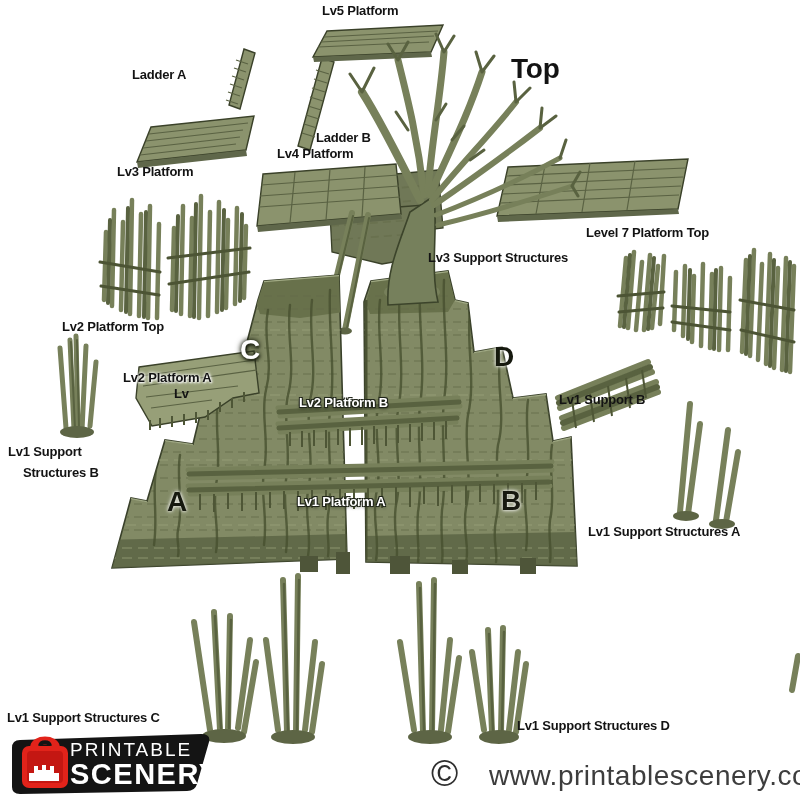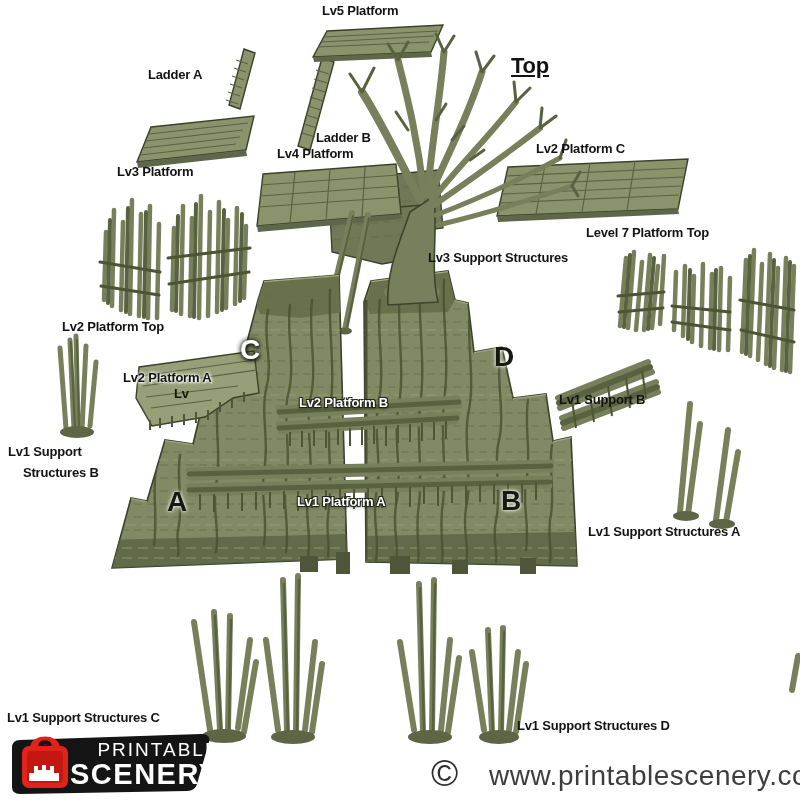--- a/index.html
+++ b/index.html
@@ -1,21 +1,21 @@
 <!DOCTYPE html>
 <html><head>
 <meta charset="utf-8">
 <style>
   html,body{margin:0;padding:0;background:#ffffff;}
   .diagram{position:relative;width:800px;height:800px;background:#ffffff;overflow:hidden;
            font-family:"Liberation Sans",sans-serif;}
   .art{position:absolute;left:0;top:0;}
   .lbl{position:absolute;font-weight:bold;font-size:13px;line-height:1.05;color:#131313;
        white-space:nowrap;letter-spacing:-0.2px;}
-  .lbl-big{font-size:22px;text-decoration:underline;}
+  .lbl-big{font-size:28px;}
   .halo{text-shadow:0 0 3px #fff,0 0 4px #fff,1px 1px 2px rgba(255,255,255,.95);}
   .white-out{color:#ffffff;
        text-shadow:-1px -1px 0 #20251a,1px -1px 0 #20251a,-1px 1px 0 #20251a,1px 1px 0 #20251a,0 2px 3px rgba(20,25,12,.6);}
   .letter{position:absolute;font-weight:bold;font-size:28px;color:#16190f;
        text-shadow:0 0 3px rgba(255,255,255,.9),0 0 5px rgba(255,255,255,.8);}
   .letter-white{color:#ffffff;
        text-shadow:0 0 4px rgba(25,30,15,.95),0 0 6px rgba(25,30,15,.8),1px 2px 3px rgba(25,30,15,.8);}
   
   .plank{fill:#8b936d;stroke:#3a4129;stroke-width:1.4;}
   .plank-light{fill:#979f78;stroke:#3a4129;stroke-width:1.4;}
@@ -28,21 +28,21 @@
   .vine{stroke:#47502f;stroke-width:2.4;fill:none;opacity:.8;stroke-linecap:round;}
   .brick{stroke:#646c48;stroke-width:1.6;opacity:.55;stroke-dasharray:8 5;fill:none;}
   .brick-lite{stroke:#9aa27c;stroke-width:1.6;opacity:.5;stroke-dasharray:10 6;fill:none;}
   .silh{fill:#828a65;stroke:#39402a;stroke-width:1.6;}
   .stephl{stroke:#a9b18c;stroke-width:2.4;fill:none;opacity:.9;}
   .stone{fill:#707857;stroke:#3a4129;stroke-width:1.3;}
   .logtick{stroke:#4e5636;stroke-width:2;fill:none;}
   
   .logo{position:absolute;left:6px;top:732px;width:212px;height:66px;}
   .logo-text{position:absolute;left:64px;top:7px;color:#ffffff;}
-  .logo-l1{font-size:19px;font-weight:400;letter-spacing:2px;line-height:22px;text-align:right;}
+  .logo-l1{font-size:19px;font-weight:400;letter-spacing:2px;line-height:22px;}
   .logo-l2{font-size:29px;font-weight:bold;letter-spacing:1.5px;line-height:26px;}
   .copyright{position:absolute;left:431px;top:753px;font-size:37px;font-weight:400;color:#2e2e2e;}
   .website{position:absolute;left:489px;top:760px;font-size:28px;color:#3d3d3d;letter-spacing:.5px;font-weight:400;}
 </style>
 </head>
 <body>
 
 <div class="diagram">
 
   <svg class="art" width="800" height="800" viewBox="0 0 800 800">
@@ -240,25 +240,24 @@
       <path class="stick-d" stroke-width="2.5" d="M493,730 L489,634 M502,730 L504,632"></path>
       <ellipse class="blob" cx="499" cy="737" rx="20" ry="7"></ellipse>
     </g>
 
     <g>
       <path class="stick" stroke-width="6" d="M798,656 L792,690"></path>
     </g>
   </svg>
 
   <div class="lbl" style="left:322px;top:4px;">Lv5 Platform</div>
-  <div class="lbl" style="left:148px;top:68px;">Ladder A</div>
+  <div class="lbl" style="left:132px;top:68px;">Ladder A</div>
   <div class="lbl lbl-big" style="left:511px;top:54px;">Top</div>
   <div class="lbl" style="left:316px;top:131px;">Ladder B</div>
   <div class="lbl" style="left:277px;top:147px;">Lv4 Platform</div>
-  <div class="lbl" style="left:536px;top:142px;">Lv2 Platform C</div>
   <div class="lbl" style="left:117px;top:165px;">Lv3 Platform</div>
   <div class="lbl" style="left:586px;top:226px;">Level 7 Platform Top</div>
   <div class="lbl" style="left:428px;top:251px;">Lv3 Support Structures</div>
   <div class="lbl" style="left:62px;top:320px;">Lv2 Platform Top</div>
 
   <div class="letter letter-white" style="left:240px;top:334px;">C</div>
   <div class="letter" style="left:494px;top:341px;">D</div>
 
   <div class="lbl halo" style="left:123px;top:371px;">Lv2 Platform A</div>
   <div class="lbl" style="left:174px;top:387px;font-size:13px;">Lv</div>

